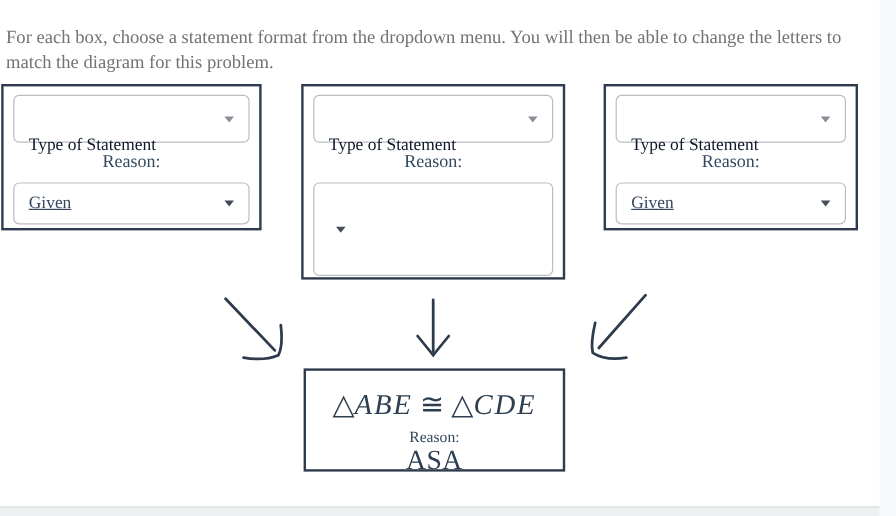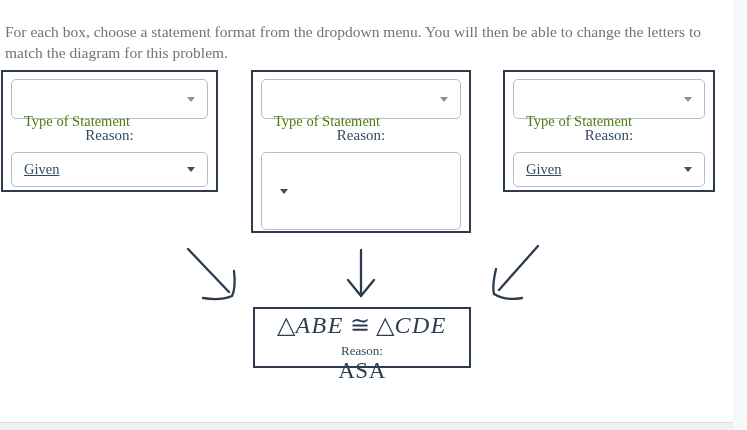--- a/index.html
+++ b/index.html
@@ -54,21 +54,21 @@
     background: #ffffff;
     display: flex;
     align-items: center;
     justify-content: space-between;
     padding: 0 12px;
     font-size: 14.5px;
     color: #34495e;
     cursor: pointer;
   }
   .statement-select { height: 40px; margin-bottom: 6px; }
-  .statement-select .sel-text { color: #4d7c0f; margin-top: 44px; }
+  .statement-select .sel-text { color: #0f172a; margin-top: 44px; }
   .reason-label {
     text-align: center;
     font-size: 15px;
     line-height: 20px;
     margin-bottom: 7px;
     color: #34495e;
   }
   .reason-select { min-height: 35px; text-decoration: underline; }
   .reason-select.tall {
     min-height: 78px;
@@ -86,21 +86,21 @@
   }
   .caret.gray { border-top-color: #8a9097; }
   .arrows-svg {
     position: absolute;
     left: 150px; top: 238px;
     width: 420px; height: 66px;
   }
   .conclusion-box {
     position: absolute;
     left: 253px; top: 307px;
-    width: 218px; height: 61px;
+    width: 218px; height: 86px;
     box-sizing: border-box;
     border: 2.5px solid #2d3b4d;
     background: #ffffff;
     text-align: center;
     display: flex;
     flex-direction: column;
     justify-content: center;
     padding-top: 16px;
   }
   .math-line {

